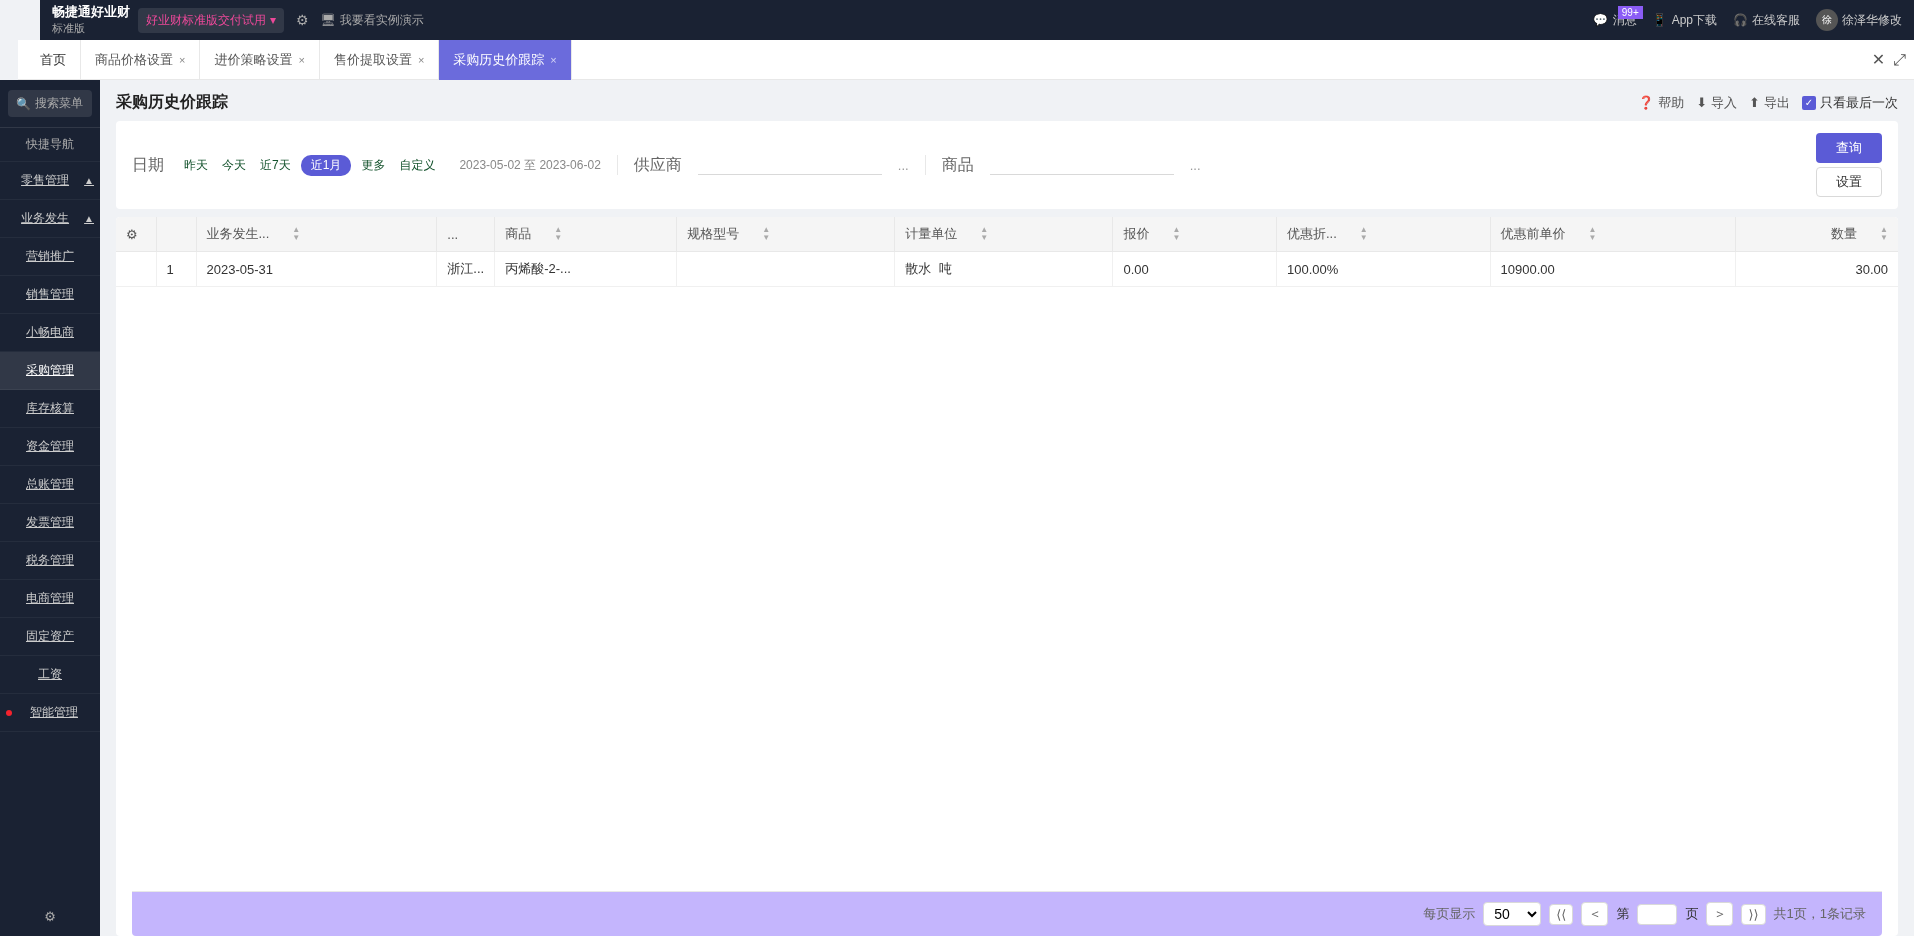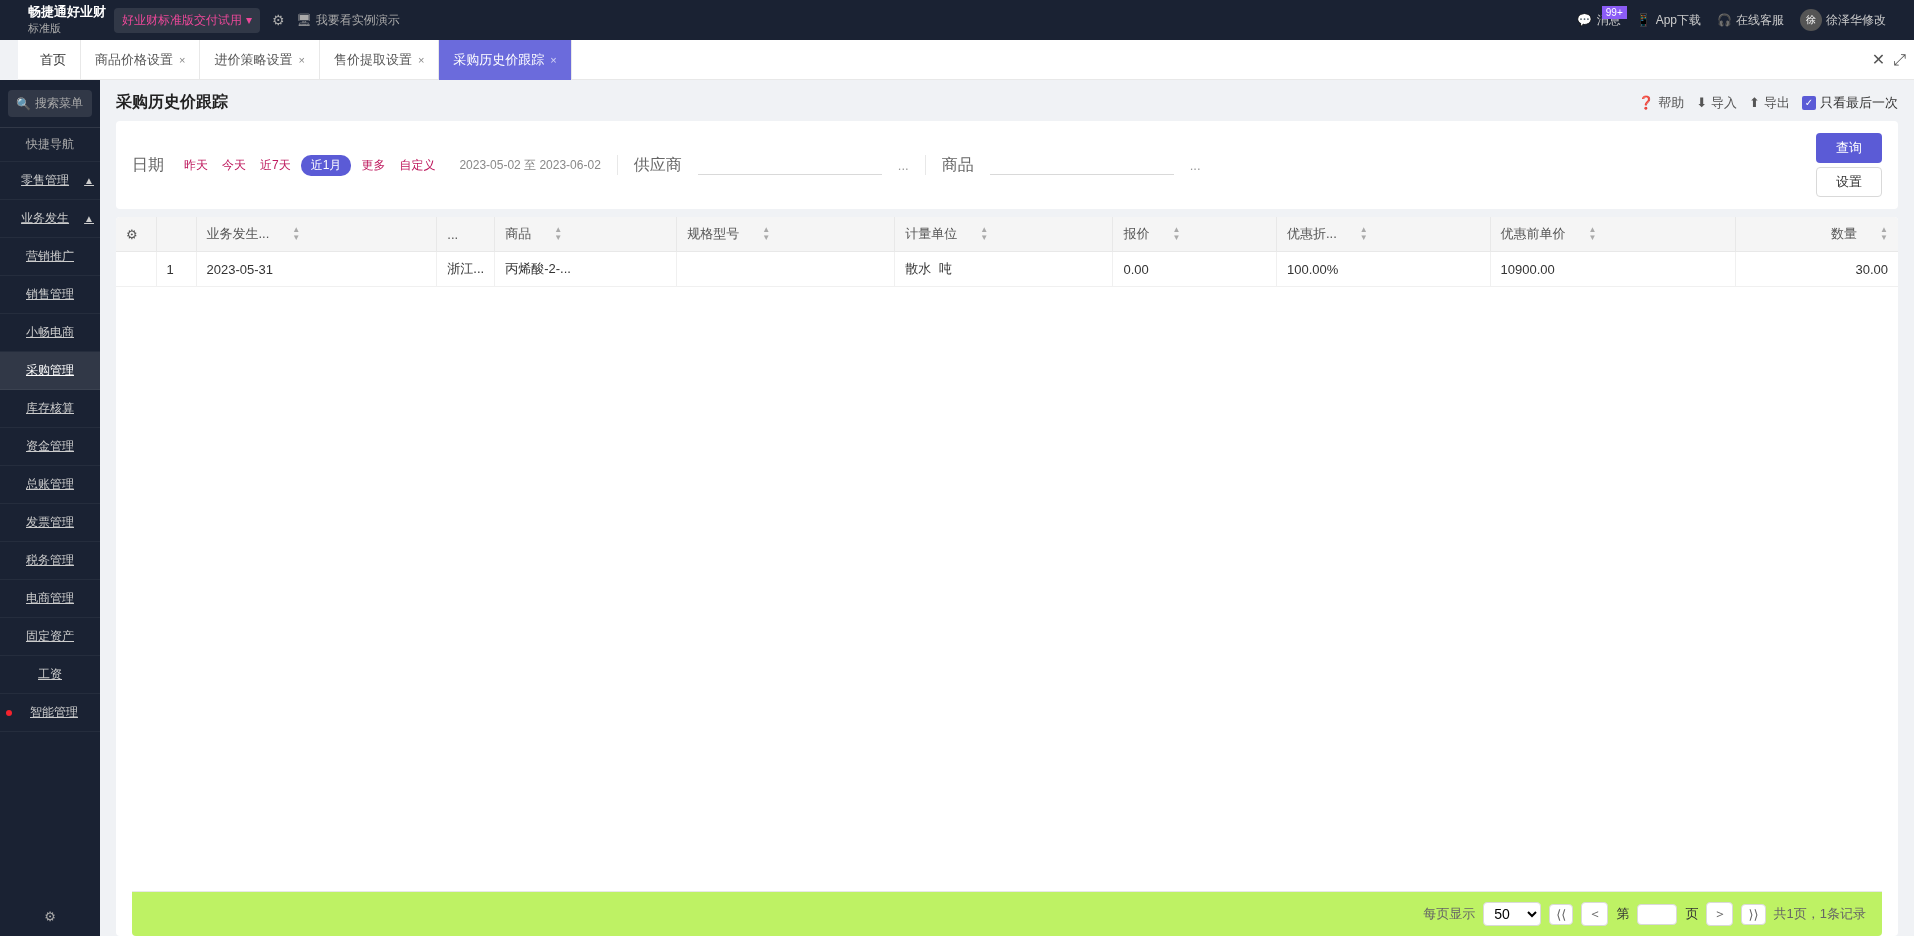--- a/index.html
+++ b/index.html
@@ -1,19 +1,19 @@
 <!DOCTYPE html>
 <html><head>
   <meta charset="utf-8">
   <style>
     * { box-sizing: border-box; margin: 0; padding: 0; }
     body { font-family: "Microsoft YaHei", "PingFang SC", sans-serif; font-size: 13px; background: #f0f2f5; color: #333; display: flex; flex-direction: column; height: 100vh; overflow: hidden; }
 
     
-    .topbar { height: 40px; background: #1a2233; display: flex; align-items: center; justify-content: space-between; padding: 0 28px; flex-shrink: 0; }
+    .topbar { height: 40px; background: #1a2233; display: flex; align-items: center; justify-content: space-between; padding: 0 12px; flex-shrink: 0; margin-left: 40px; }
     .topbar-left { display: flex; align-items: center; gap: 8px; }
     .app-logo { color: #fff; font-size: 12px; line-height: 1.3; }
     .app-logo .title { font-weight: bold; font-size: 13px; }
     .app-logo .subtitle { font-size: 11px; color: #aaa; }
     .version-selector { display: flex; align-items: center; gap: 4px; background: rgba(255,255,255,0.1); border-radius: 4px; padding: 4px 8px; color: #ec4899; font-size: 12px; cursor: pointer; }
     .gear-btn { color: #aaa; cursor: pointer; font-size: 14px; padding: 4px; }
     .demo-btn { display: flex; align-items: center; gap: 4px; color: #aaa; font-size: 12px; cursor: pointer; }
     .topbar-right { display: flex; align-items: center; gap: 16px; }
     .topbar-icon-item { display: flex; align-items: center; gap: 4px; color: #ccc; font-size: 12px; cursor: pointer; position: relative; }
     .badge { background: #8b5cf6; color: #fff; font-size: 10px; border-radius: 0; padding: 1px 4px; position: absolute; top: -6px; right: -6px; }
@@ -50,21 +50,21 @@
     .page-actions { display: flex; align-items: center; gap: 12px; }
     .action-link { display: flex; align-items: center; gap: 4px; color: #555; font-size: 13px; cursor: pointer; }
     .checkbox-label { display: flex; align-items: center; gap: 4px; font-size: 13px; color: #333; cursor: pointer; }
     .checkbox-box { width: 14px; height: 14px; background: #5b5bd6; border-radius: 2px; display: flex; align-items: center; justify-content: center; color: #fff; font-size: 10px; }
 
     
     .filter-area { background: #fff; margin: 0 16px 8px; border-radius: 4px; padding: 12px 16px; }
     .filter-row { display: flex; align-items: center; gap: 16px; flex-wrap: wrap; }
     .filter-label { color: #666; font-size: 16px; white-space: nowrap; }
     .date-options { display: flex; align-items: center; gap: 6px; }
-    .date-opt { font-size: 12px; color: #be185d; cursor: pointer; padding: 2px 4px; border-radius: 3px; }
+    .date-opt { font-size: 12px; color: #14532d; cursor: pointer; padding: 2px 4px; border-radius: 3px; }
     .date-opt.active { background: #5b5bd6; color: #fff; border-radius: 10px; padding: 2px 10px; }
     .date-range { font-size: 12px; color: #888; margin-left: 4px; }
     .filter-divider { height: 20px; width: 1px; background: #e8e8e8; }
     .filter-input { border: none; border-bottom: 1px solid #d9d9d9; padding: 2px 4px; font-size: 13px; color: #333; outline: none; min-width: 120px; background: transparent; }
     .filter-dots { color: #999; cursor: pointer; }
     .query-btn { background: #5b5bd6; color: #fff; border: none; border-radius: 4px; padding: 6px 20px; font-size: 13px; cursor: pointer; }
     .settings-btn { background: #fff; color: #333; border: 1px solid #d9d9d9; border-radius: 4px; padding: 5px 16px; font-size: 13px; cursor: pointer; }
     .btn-group { display: flex; flex-direction: column; gap: 4px; margin-left: auto; }
 
     
@@ -73,21 +73,21 @@
     thead tr { background: #f5f5f5; border-bottom: 1px solid #e8e8e8; }
     th { padding: 8px 10px; text-align: left; color: #555; font-weight: 500; border-right: 1px solid #e8e8e8; white-space: nowrap; font-size: 13px; }
     th:last-child { border-right: none; }
     td { padding: 8px 10px; border-bottom: 1px solid #f0f0f0; color: #333; border-right: 1px solid #f0f0f0; white-space: nowrap; }
     td:last-child { border-right: none; }
     .sort-icon { display: inline-flex; flex-direction: column; margin-left: 3px; cursor: pointer; vertical-align: middle; }
     .sort-icon span { font-size: 8px; line-height: 1; color: #aaa; }
     .th-inner { display: flex; align-items: center; gap: 20px; }
 
     
-    .pagination { padding: 10px 16px; background: #bef264; border-top: 1px solid #e8e8e8; display: flex; align-items: center; justify-content: flex-end; gap: 8px; font-size: 13px; color: #333; flex-shrink: 0; margin: 0 16px; border-radius: 0 0 4px 4px; }
+    .pagination { padding: 10px 16px; background: #c4b5fd; border-top: 1px solid #e8e8e8; display: flex; align-items: center; justify-content: flex-end; gap: 8px; font-size: 13px; color: #333; flex-shrink: 0; margin: 0 16px; border-radius: 0 0 4px 4px; }
     .page-size-label { color: #666; }
     .page-size-select { border: 1px solid #d9d9d9; border-radius: 4px; padding: 2px 6px; font-size: 14px; background: #fff; cursor: pointer; }
     .page-nav-btn { border: 1px solid #d9d9d9; background: #fff; border-radius: 4px; padding: 2px 6px; cursor: pointer; color: #666; font-size: 13px; }
     .page-nav-btn:disabled { color: #ccc; cursor: not-allowed; }
     .page-input { border: 1px solid #d9d9d9; border-radius: 4px; padding: 2px 6px; width: 40px; text-align: center; font-size: 13px; }
     .page-info { color: #666; }
     .table-wrapper { flex: 1; overflow: auto; }
 
     .spacer { flex: 1; }
   </style>

